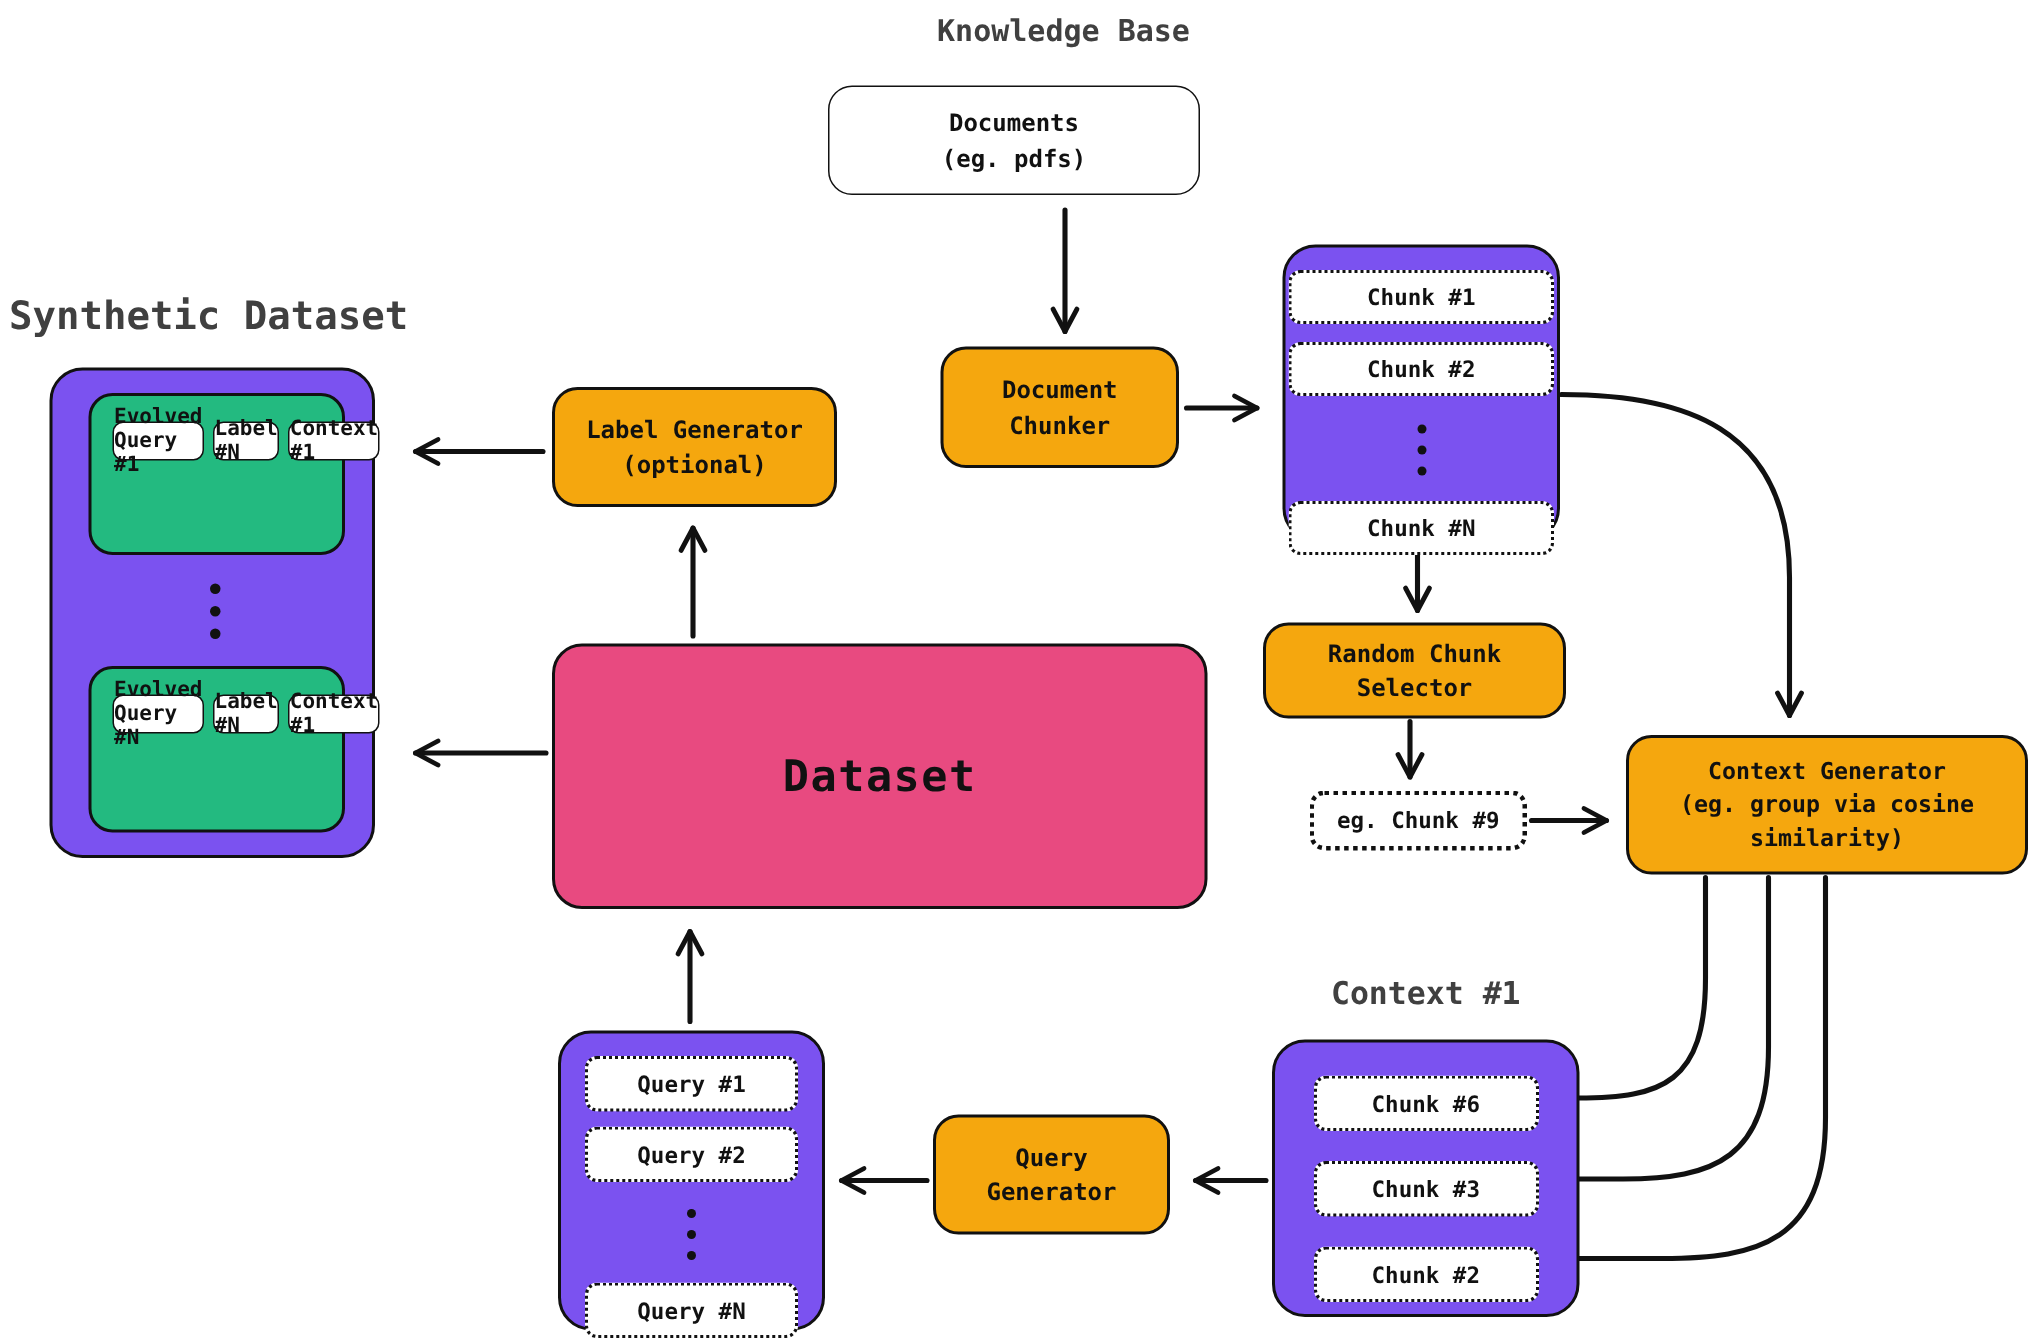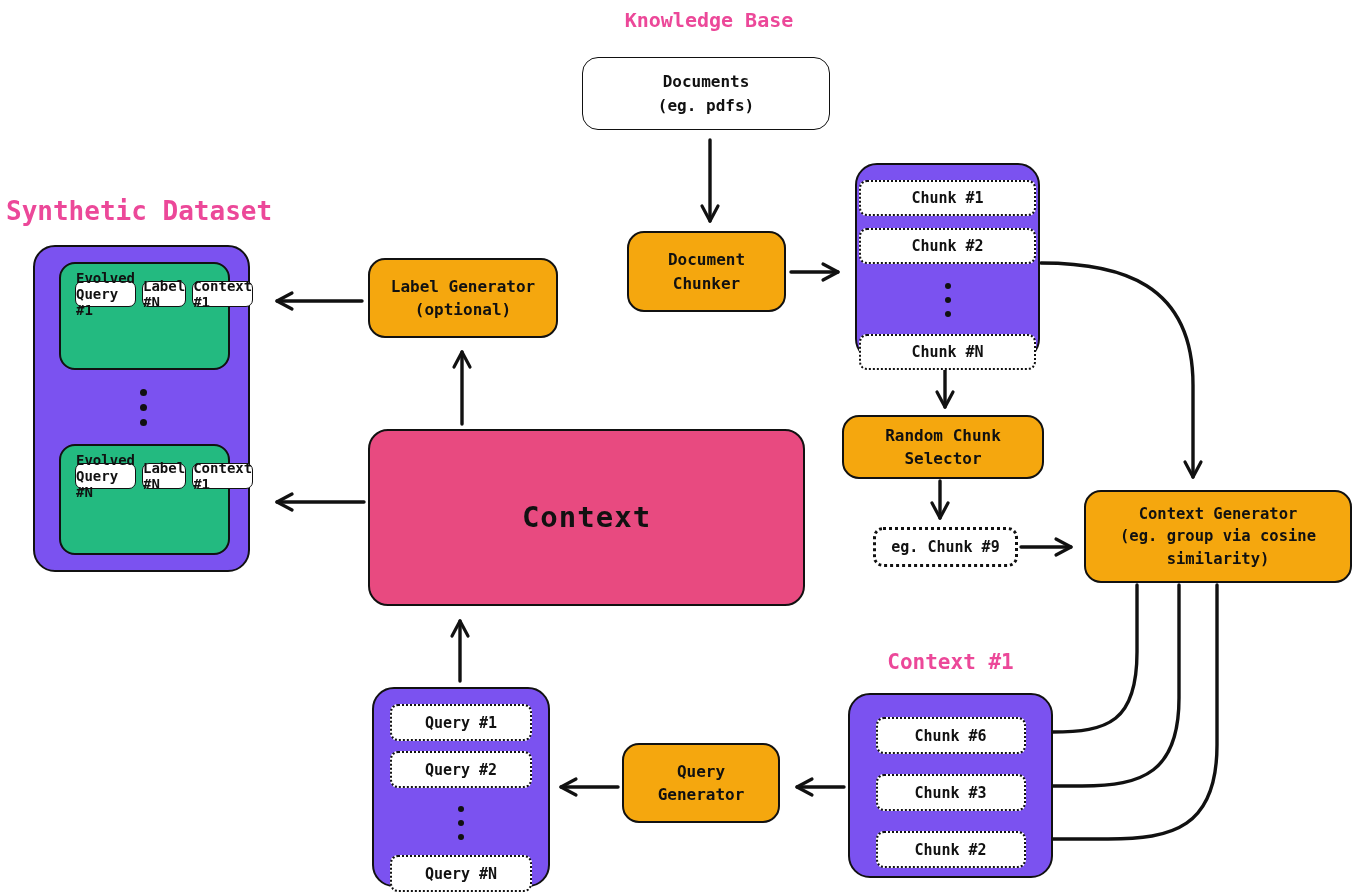--- a/index.html
+++ b/index.html
@@ -1,21 +1,21 @@
 <!DOCTYPE html>
 <html><head>
 <meta charset="utf-8">
 <style>
   html,body { margin:0; padding:0; background:#ffffff; }
   body { width:1358px; height:892px; font-family:"DejaVu Sans Mono","Liberation Mono",monospace; color:#111; }
   .canvas { position:relative; width:1358px; height:892px; overflow:hidden; }
   .arrows { position:absolute; left:0; top:0; width:1358px; height:892px; pointer-events:none; }
 
   .abs { position:absolute; box-sizing:border-box; }
-  .title { font-weight:700; color:#ec4899; }
+  .title { font-weight:700; color:#404040; }
   .center { text-align:center; }
 
   .node { border:2px solid #111; display:flex; align-items:center; justify-content:center;
           font-weight:700; white-space:pre-line; text-align:center; line-height:1.45; }
   .white-node  { background:#fff; border-radius:16px; border-width:1.5px; font-size:16px; }
   .orange-node { background:#F5A70E; border-radius:17px; font-size:16px; }
   .pink-node   { background:#E84A80; border-radius:20px; font-size:29px; letter-spacing:1px; }
   .purple-box  { background:#7B52F0; border:2px solid #111; border-radius:22px; }
   .green-box   { background:#23BA80; border:2px solid #111; border-radius:16px;
                  display:flex; flex-direction:row; gap:6px; padding:17px 14px; }
@@ -28,21 +28,21 @@
   .dashed-node { background:#fff; border:3px dotted #111; border-radius:10px; display:flex;
                  align-items:center; justify-content:center; font-size:15px; font-weight:700; }
 
   .dots { display:flex; flex-direction:column; align-items:center; justify-content:center; gap:8px; }
   .dots i { width:6px; height:6px; background:#111; border-radius:50%; }
 
   .kb-title        { left:585px; top:8px;   width:248px; font-size:20px; }
   .syn-title       { left:6px;   top:196px; width:300px; font-size:26px; }
   .ctx1-title      { left:848px; top:650px; width:205px; font-size:21px; }
 
-  .documents       { left:582px; top:57px;  width:248px; height:73px; }
+  .documents       { left:552px; top:57px;  width:248px; height:73px; }
   .doc-chunker     { left:627px; top:231px; width:159px; height:81px; }
   .chunks-box      { left:855px; top:163px; width:185px; height:198px; padding:15px 2px; }
   .chunks-box .row { height:32px; margin-bottom:12px; }
   .chunks-box .dots{ height:48px; margin-bottom:10px; }
   .selector        { left:842px; top:415px; width:202px; height:64px; }
   .ex-chunk        { left:873px; top:527px; width:145px; height:40px; }
   .ctx-gen         { left:1084px;top:490px; width:268px; height:93px; font-size:15.5px; }
   .ctx1-box        { left:848px; top:693px; width:205px; height:185px; padding:22px 0; }
   .ctx1-box .row   { height:33px; width:146px; margin:0 auto 20px auto; }
   .query-gen       { left:622px; top:743px; width:158px; height:80px; }
@@ -144,21 +144,21 @@
     <div class="row dotted">Query #2</div>
     <div class="dots">
         <i></i>
         <i></i>
         <i></i>
       </div>
     <div class="row dotted">Query #N</div>
   </div>
 
   <div class="abs node pink-node evolver">
-    <div>Context</div>
+    <div>Dataset</div>
   </div>
 
   <div class="abs node orange-node label-gen">
     <div>Label Generator
 (optional)</div>
   </div>
 
   <div class="abs title syn-title">Synthetic Dataset</div>
 
   <div class="abs purple-box dataset-box">

